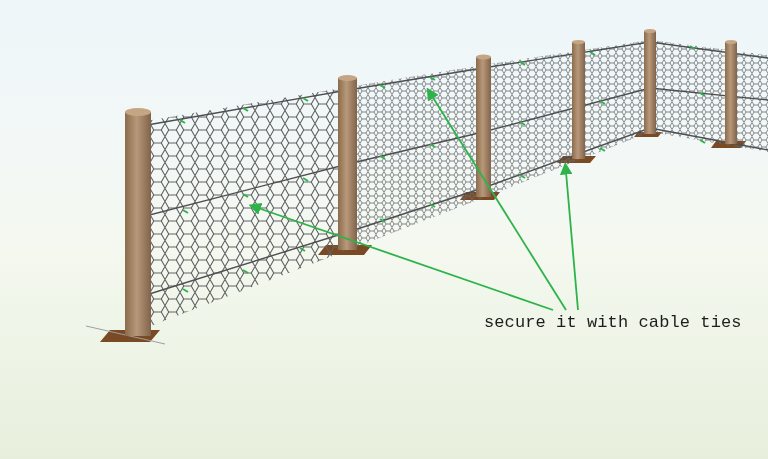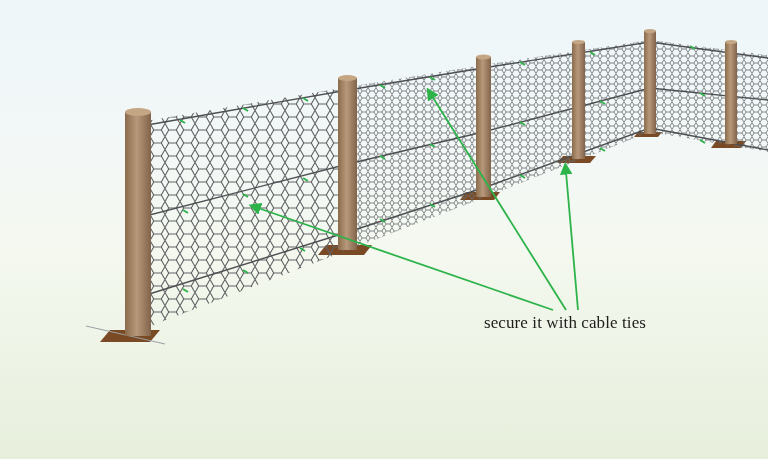--- a/index.html
+++ b/index.html
@@ -4,21 +4,21 @@
 <style>
   html, body { margin: 0; padding: 0; }
   body { width: 768px; height: 459px; overflow: hidden; }
   .scene {
     position: relative; width: 768px; height: 459px;
     background: linear-gradient(to bottom, #eef6fa 0%, #f3f8f6 35%, #f4f8ef 55%, #e7efdc 100%);
   }
   svg { position: absolute; left: 0; top: 0; }
   .caption {
     position: absolute; left: 484px; top: 313px;
-    font-family: Liberation Serif, serif; font-size: 17px; color: #1d1d1b;
+    font-family: Liberation Mono, monospace; font-size: 17px; color: #1d1d1b;
     letter-spacing: 0.1px; white-space: nowrap;
   }
 </style>
 </head>
 <body>
 
 <div class="scene">
   <svg width="768" height="459" viewBox="0 0 768 459">
     <defs>
       <pattern id="hexL" width="15" height="13" patternUnits="userSpaceOnUse">

